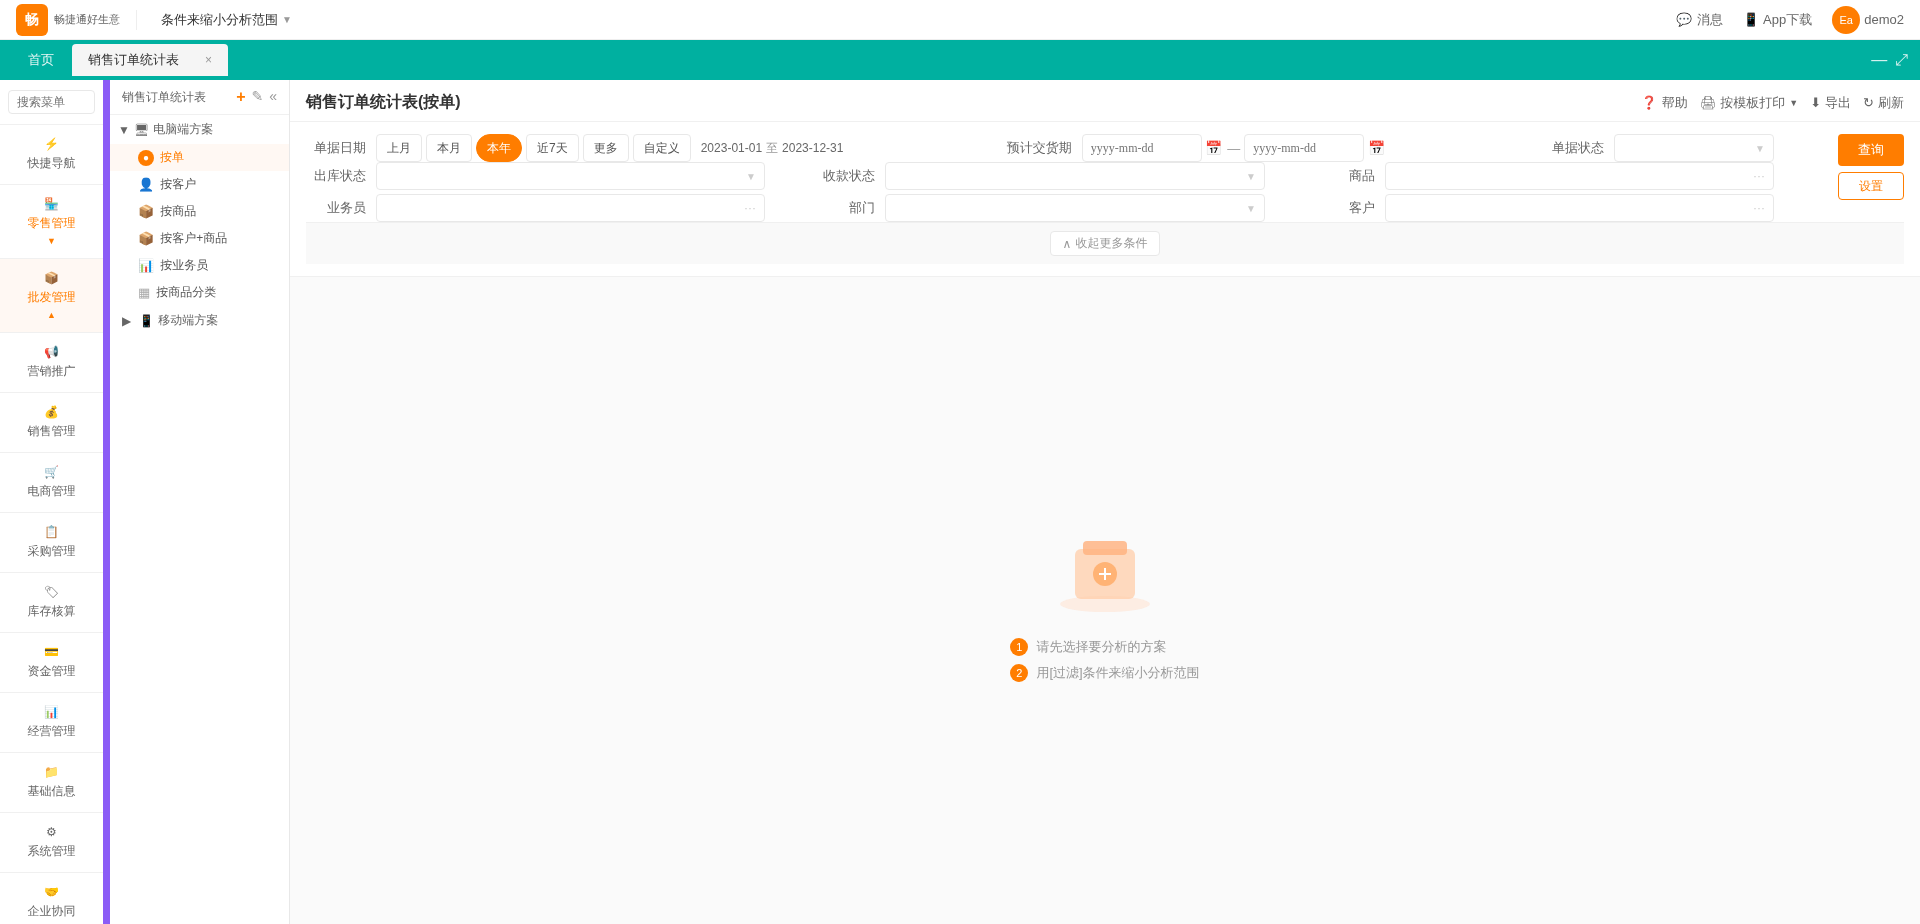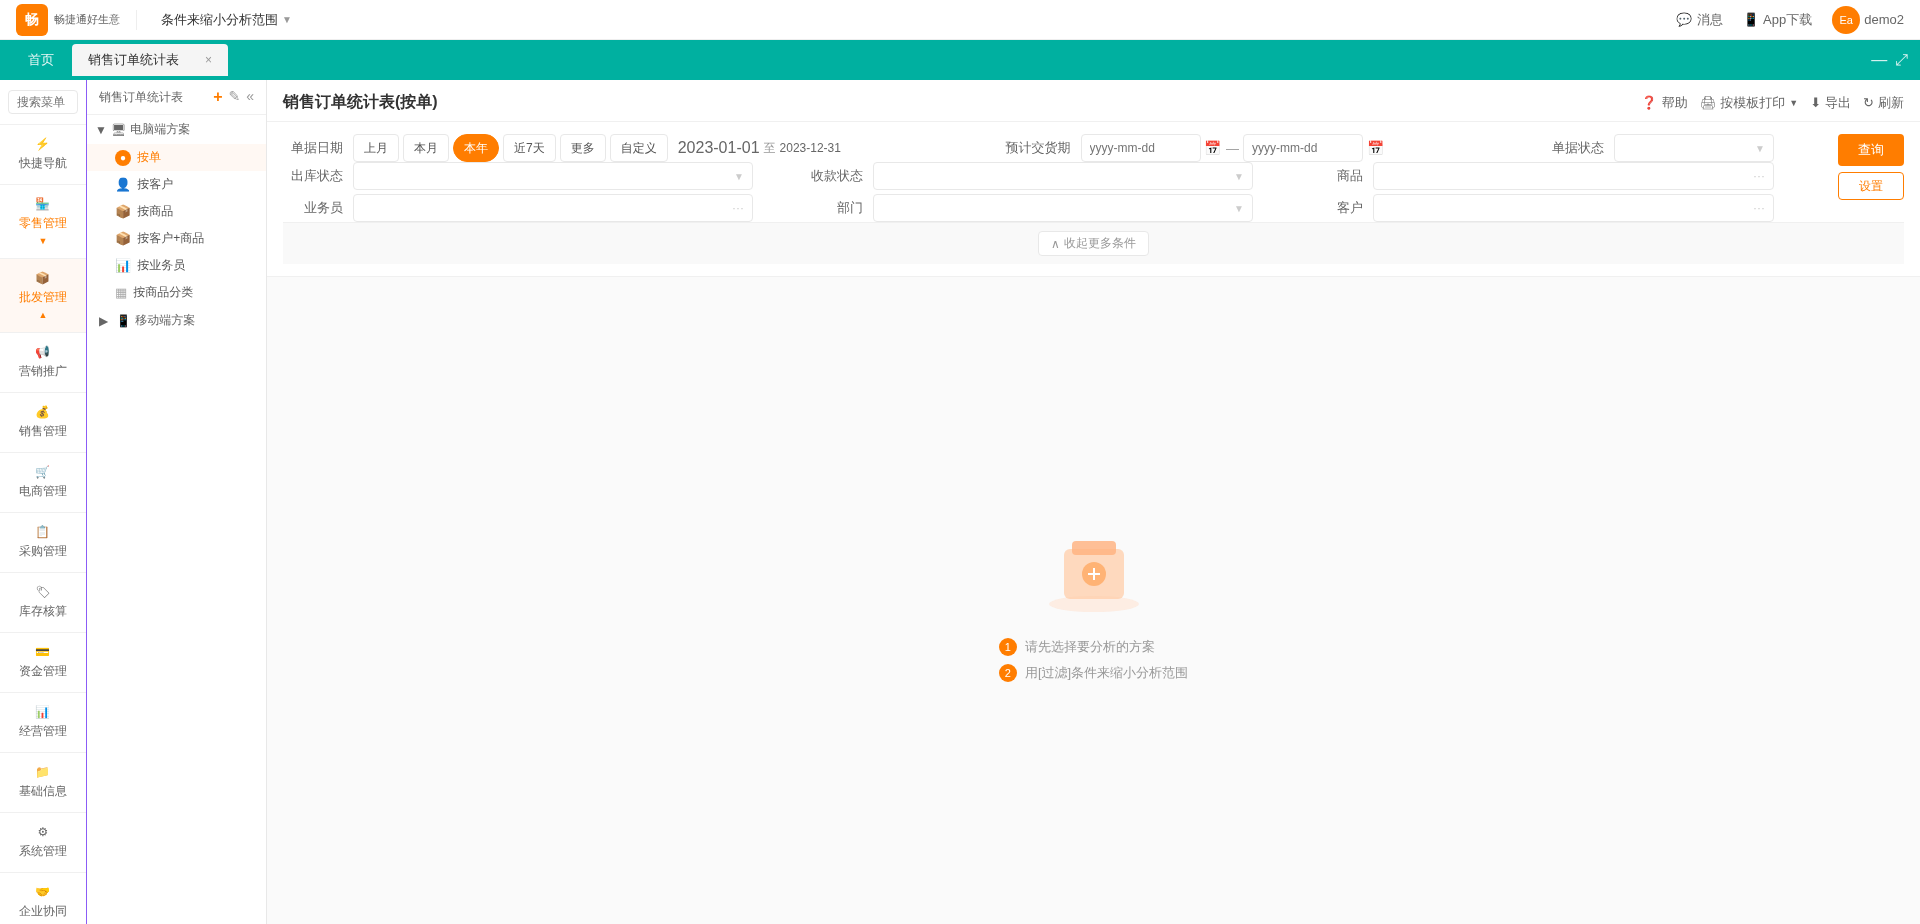--- a/index.html
+++ b/index.html
@@ -22,21 +22,21 @@
     .nav-tab.active { background: #f5f5f5; color: #333; gap: 26px; }
     .nav-tab-close { font-size: 12px; color: #999; cursor: pointer; }
     .nav-tab-home { color: rgba(255,255,255,0.9); }
     .nav-tabs-right { margin-left: auto; display: flex; align-items: center; gap: 8px; }
     .nav-tab-btn { color: rgba(255,255,255,0.85); cursor: pointer; font-size: 16px; }
 
     
     .main-layout { display: flex; height: calc(924px - 80px); }
 
     
-    .sidebar { width: 87px; background: #fff; border-right: 1px solid #8b5cf6; display: flex; flex-direction: column; overflow-y: auto; }
+    .sidebar { width: 110px; background: #fff; border-right: 7px solid #8b5cf6; display: flex; flex-direction: column; overflow-y: auto; }
     .sidebar-item { padding: 12px 0; display: flex; flex-direction: column; align-items: center; gap: 4px; cursor: pointer; font-size: 12px; color: #666; border-bottom: 1px solid #f0f0f0; }
     .sidebar-item.active { color: #ff7d00; }
     .search-menu { padding: 10px 8px; display: flex; align-items: center; border-bottom: 1px solid #f0f0f0; }
     .search-menu input { width: 100%; border: 1px solid #e8e8e8; border-radius: 4px; padding: 4px 8px; font-size: 12px; outline: none; }
 
     
     .left-panel { width: 180px; background: #fff; border-right: 1px solid #e8e8e8; flex-shrink: 0; }
     .left-panel-header { display: flex; align-items: center; justify-content: space-between; padding: 8px 12px; border-bottom: 1px solid #f0f0f0; font-size: 12px; color: #666; }
     .left-panel-header-actions { display: flex; gap: 6px; }
     .left-panel-action { cursor: pointer; font-size: 14px; color: #999; }
@@ -50,21 +50,21 @@
     .page-header { padding: 12px 16px 8px; display: flex; align-items: center; justify-content: space-between; background: #fff; border-bottom: 1px solid #f0f0f0; }
     .page-title { font-size: 16px; font-weight: 600; color: #333; }
     .page-header-actions { display: flex; align-items: center; gap: 12px; }
     .page-action { display: flex; align-items: center; gap: 4px; font-size: 13px; color: #666; cursor: pointer; }
 
     
     .filter-area { background: #fff; padding: 12px 16px; border-bottom: 1px solid #f0f0f0; }
     .filter-label { font-size: 13px; color: #666; white-space: nowrap; min-width: 60px; text-align: right; }
     .date-btn { height: 28px; padding: 0 10px; border: 1px solid #e8e8e8; border-radius: 4px; background: #fff; font-size: 12px; cursor: pointer; color: #555; }
     .date-btn.active { background: #ff7d00; color: #fff; border-color: #ff7d00; border-radius: 50px; }
-    .date-input { height: 28px; padding: 0 8px; border: 1px solid #e8e8e8; border-radius: 4px; font-size: 12px; color: #999; width: 120px; outline: none; background: #fff; }
+    .date-input { height: 28px; padding: 0 8px; border: 1px solid #e8e8e8; border-radius: 4px; font-size: 12px; color: #999; width: 120px; outline: none; background: #fff; font-family: Liberation Serif, serif; }
     .calendar-icon { color: #ccc; cursor: pointer; font-size: 14px; }
     .filter-item-field { flex: 1; height: 28px; border: 1px solid #e8e8e8; border-radius: 4px; padding: 0 8px; font-size: 12px; background: #fff; display: flex; align-items: center; justify-content: space-between; color: #999; cursor: pointer; }
 
     .collapse-bar { display: flex; justify-content: center; padding: 8px; background: #f9f9f9; border-top: 1px solid #f0f0f0; }
     .collapse-btn { display: flex; align-items: center; gap: 4px; font-size: 12px; color: #999; cursor: pointer; padding: 3px 12px; border: 1px solid #e8e8e8; border-radius: 4px; background: #fff; }
     .btn-query { height: 32px; padding: 0 20px; background: #ff7d00; color: #fff; border: none; border-radius: 4px; font-size: 13px; cursor: pointer; }
     .btn-settings { height: 28px; padding: 0 16px; background: #fff; color: #ff7d00; border: 1px solid #ff7d00; border-radius: 4px; font-size: 12px; cursor: pointer; }
 
     
     .empty-area { flex: 1; display: flex; flex-direction: column; align-items: center; justify-content: center; gap: 16px; background: #fafafa; }
@@ -269,21 +269,21 @@
             <span class="filter-label">单据日期</span>
             <div style="display:flex;align-items:center;gap:4px;">
               <button class="date-btn">上月</button>
               <button class="date-btn">本月</button>
               <button class="date-btn active">本年</button>
               <button class="date-btn">近7天</button>
               <button class="date-btn">更多</button>
               <button class="date-btn">自定义</button>
             </div>
             <div style="display:flex;align-items:center;gap:4px;">
-              <span style="font-size:16px;color:#666;">2023-01-01</span>
+              <span style="font-size:12px;color:#666;">2023-01-01</span>
               <span style="font-size:12px;color:#999;">至</span>
               <span style="font-size:12px;color:#666;">2023-12-31</span>
             </div>
 
             <div style="flex:1;"></div>
 
             <span class="filter-label" style="min-width:70px;">预计交货期</span>
             <div style="display:flex;align-items:center;gap:4px;">
               <input class="date-input" type="text" placeholder="yyyy-mm-dd" style="">
               <span class="calendar-icon">📅</span>

